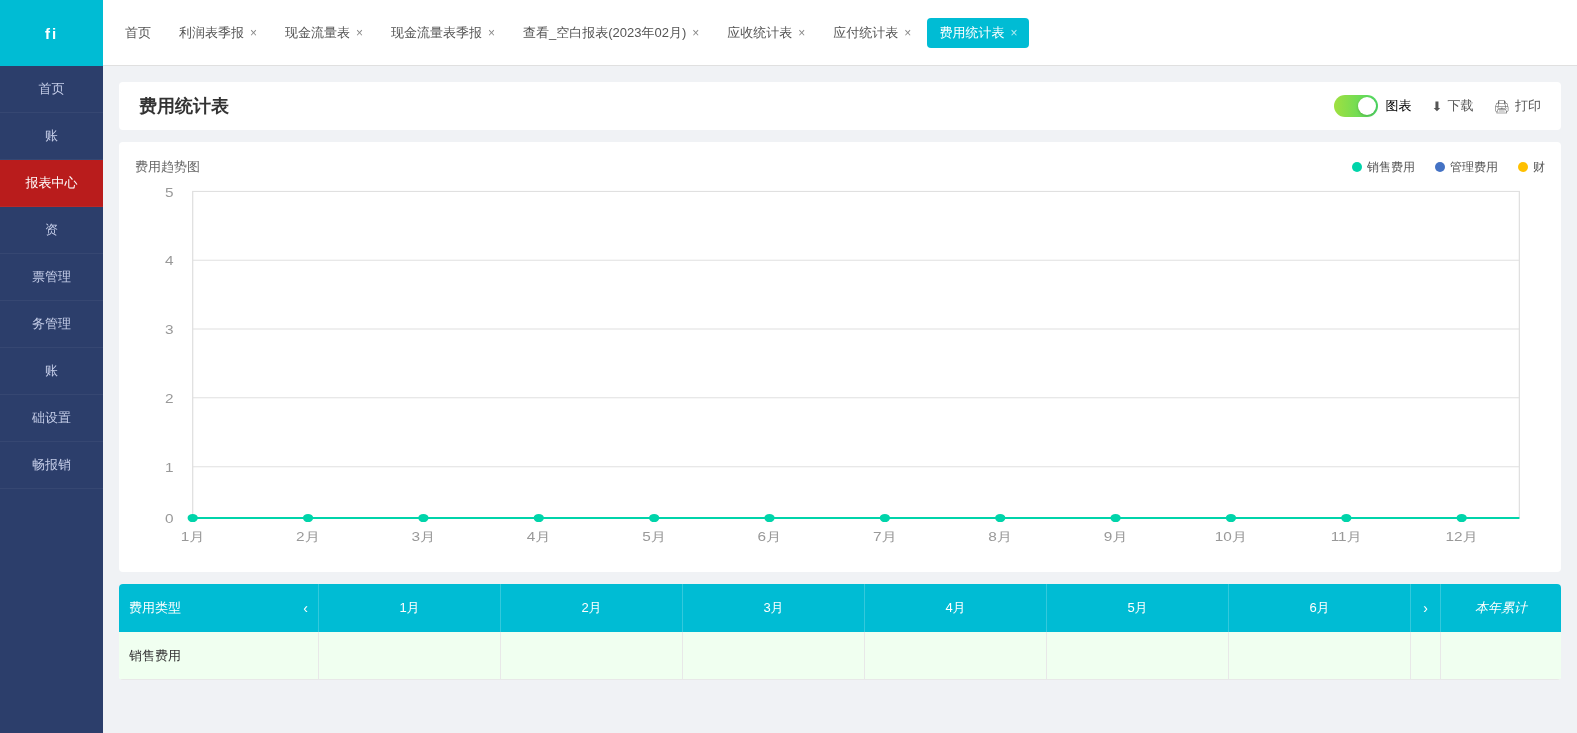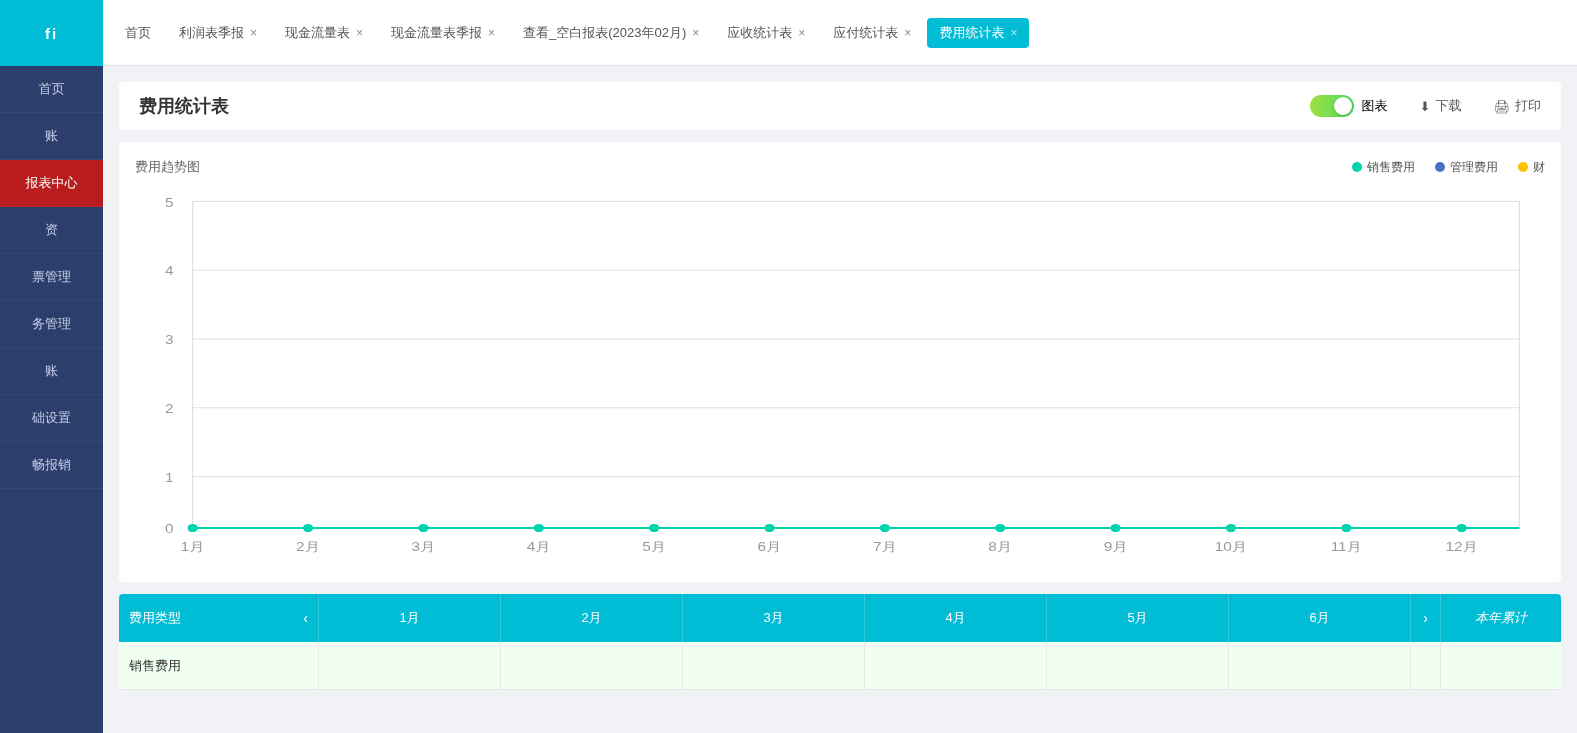--- a/index.html
+++ b/index.html
@@ -105,21 +105,21 @@
       border-radius: 4px;
     }
     .page-title {
       font-size: 18px;
       font-weight: bold;
       color: #333;
     }
     .header-actions {
       display: flex;
       align-items: center;
-      gap: 32px;
+      gap: 20px;
     }
     .toggle-container {
       display: flex;
       align-items: center;
       gap: 8px;
     }
     .toggle {
       width: 44px;
       height: 22px;
       background: linear-gradient(to right, #a0e040, #4cd964);
@@ -149,21 +149,20 @@
     
     .chart-section {
       background: white;
       border-radius: 4px;
       padding: 16px;
     }
     .chart-header {
       display: flex;
       align-items: center;
       justify-content: space-between;
-      margin-bottom: 10px;
     }
     .chart-title {
       font-size: 13px;
       color: #666;
     }
     .chart-legend {
       display: flex;
       align-items: center;
       gap: 20px;
     }

